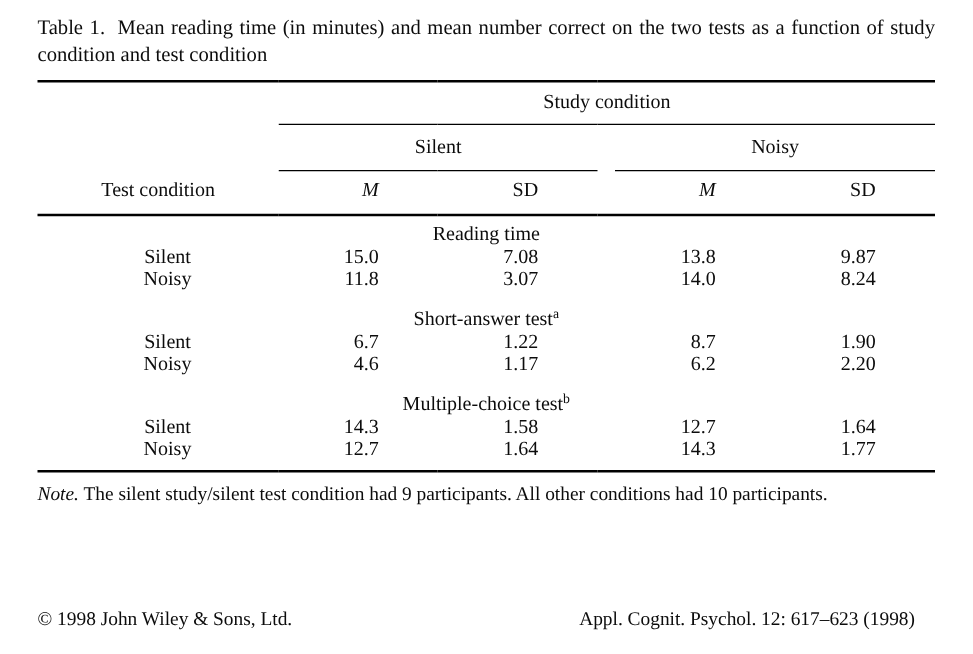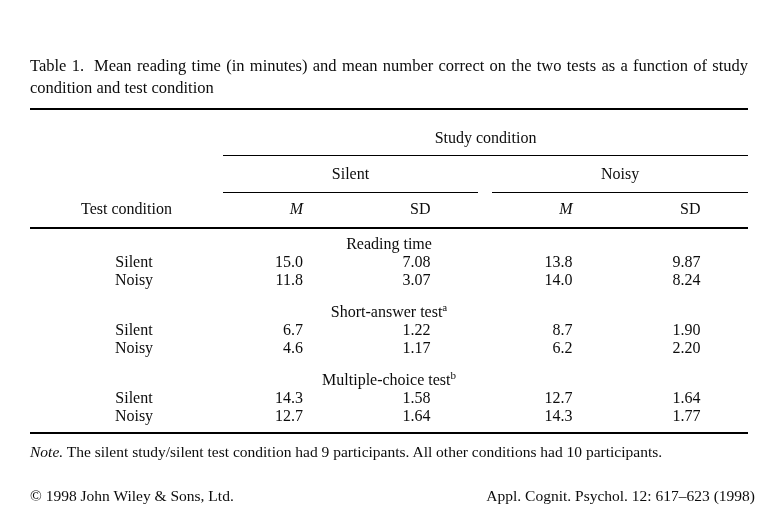--- a/index.html
+++ b/index.html
@@ -5,41 +5,41 @@
   * { box-sizing: border-box; }
   html, body { margin: 0; padding: 0; }
   body {
     width: 778px; height: 523px;
     background: #ffffff;
     font-family: "Liberation Serif", "DejaVu Serif", serif;
     color: #0c0c0c;
     position: relative;
     overflow: hidden;
   }
-  .page { padding: 11px 30px 0 30px; width: 778px; margin-top: 44px; }
+  .page { padding: 11px 30px 0 30px; width: 778px; }
 
   .caption {
     font-size: 16.5px;
     line-height: 1.33;
     text-align: justify;
     margin-bottom: 9px;
   }
   .caption .prefix { margin-right: 10px; }
 
   table.datatable {
     width: 718px;
     border-collapse: collapse;
     table-layout: fixed;
     border-top: 2.6px solid #000;
     border-bottom: 2.6px solid #000;
     font-size: 16px;
   }
   td, th { padding: 0; font-weight: normal; vertical-align: bottom; }
 
-  thead tr.group-span td { padding: 19px 0 8px 0; }
+  thead tr.group-span td { padding: 7px 0 8px 0; }
   thead tr.group-span td.span-cell {
     text-align: center;
     border-bottom: 1.4px solid #000;
   }
   thead tr.subgroup td { padding: 9px 0 9px 0; }
   thead tr.subgroup td.sub-cell {
     text-align: center;
     border-bottom: 1.4px solid #000;
   }
   thead tr.colheads td { padding: 7px 0 9px 0; }
@@ -70,21 +70,21 @@
   .footnotes {
     margin-top: 9px;
     font-size: 15.5px;
     line-height: 1.17;
     width: 718px;
   }
   .footnotes .note-label { font-style: italic; }
 
   .pagefooter {
     position: absolute;
-    left: 30px; right: 23px;
+    left: 30px; right: 46px;
     top: 487px;
     display: flex;
     justify-content: space-between;
     font-size: 15.5px;
   }
 </style>
 </head>
 <body>
 
 <div class="page">

